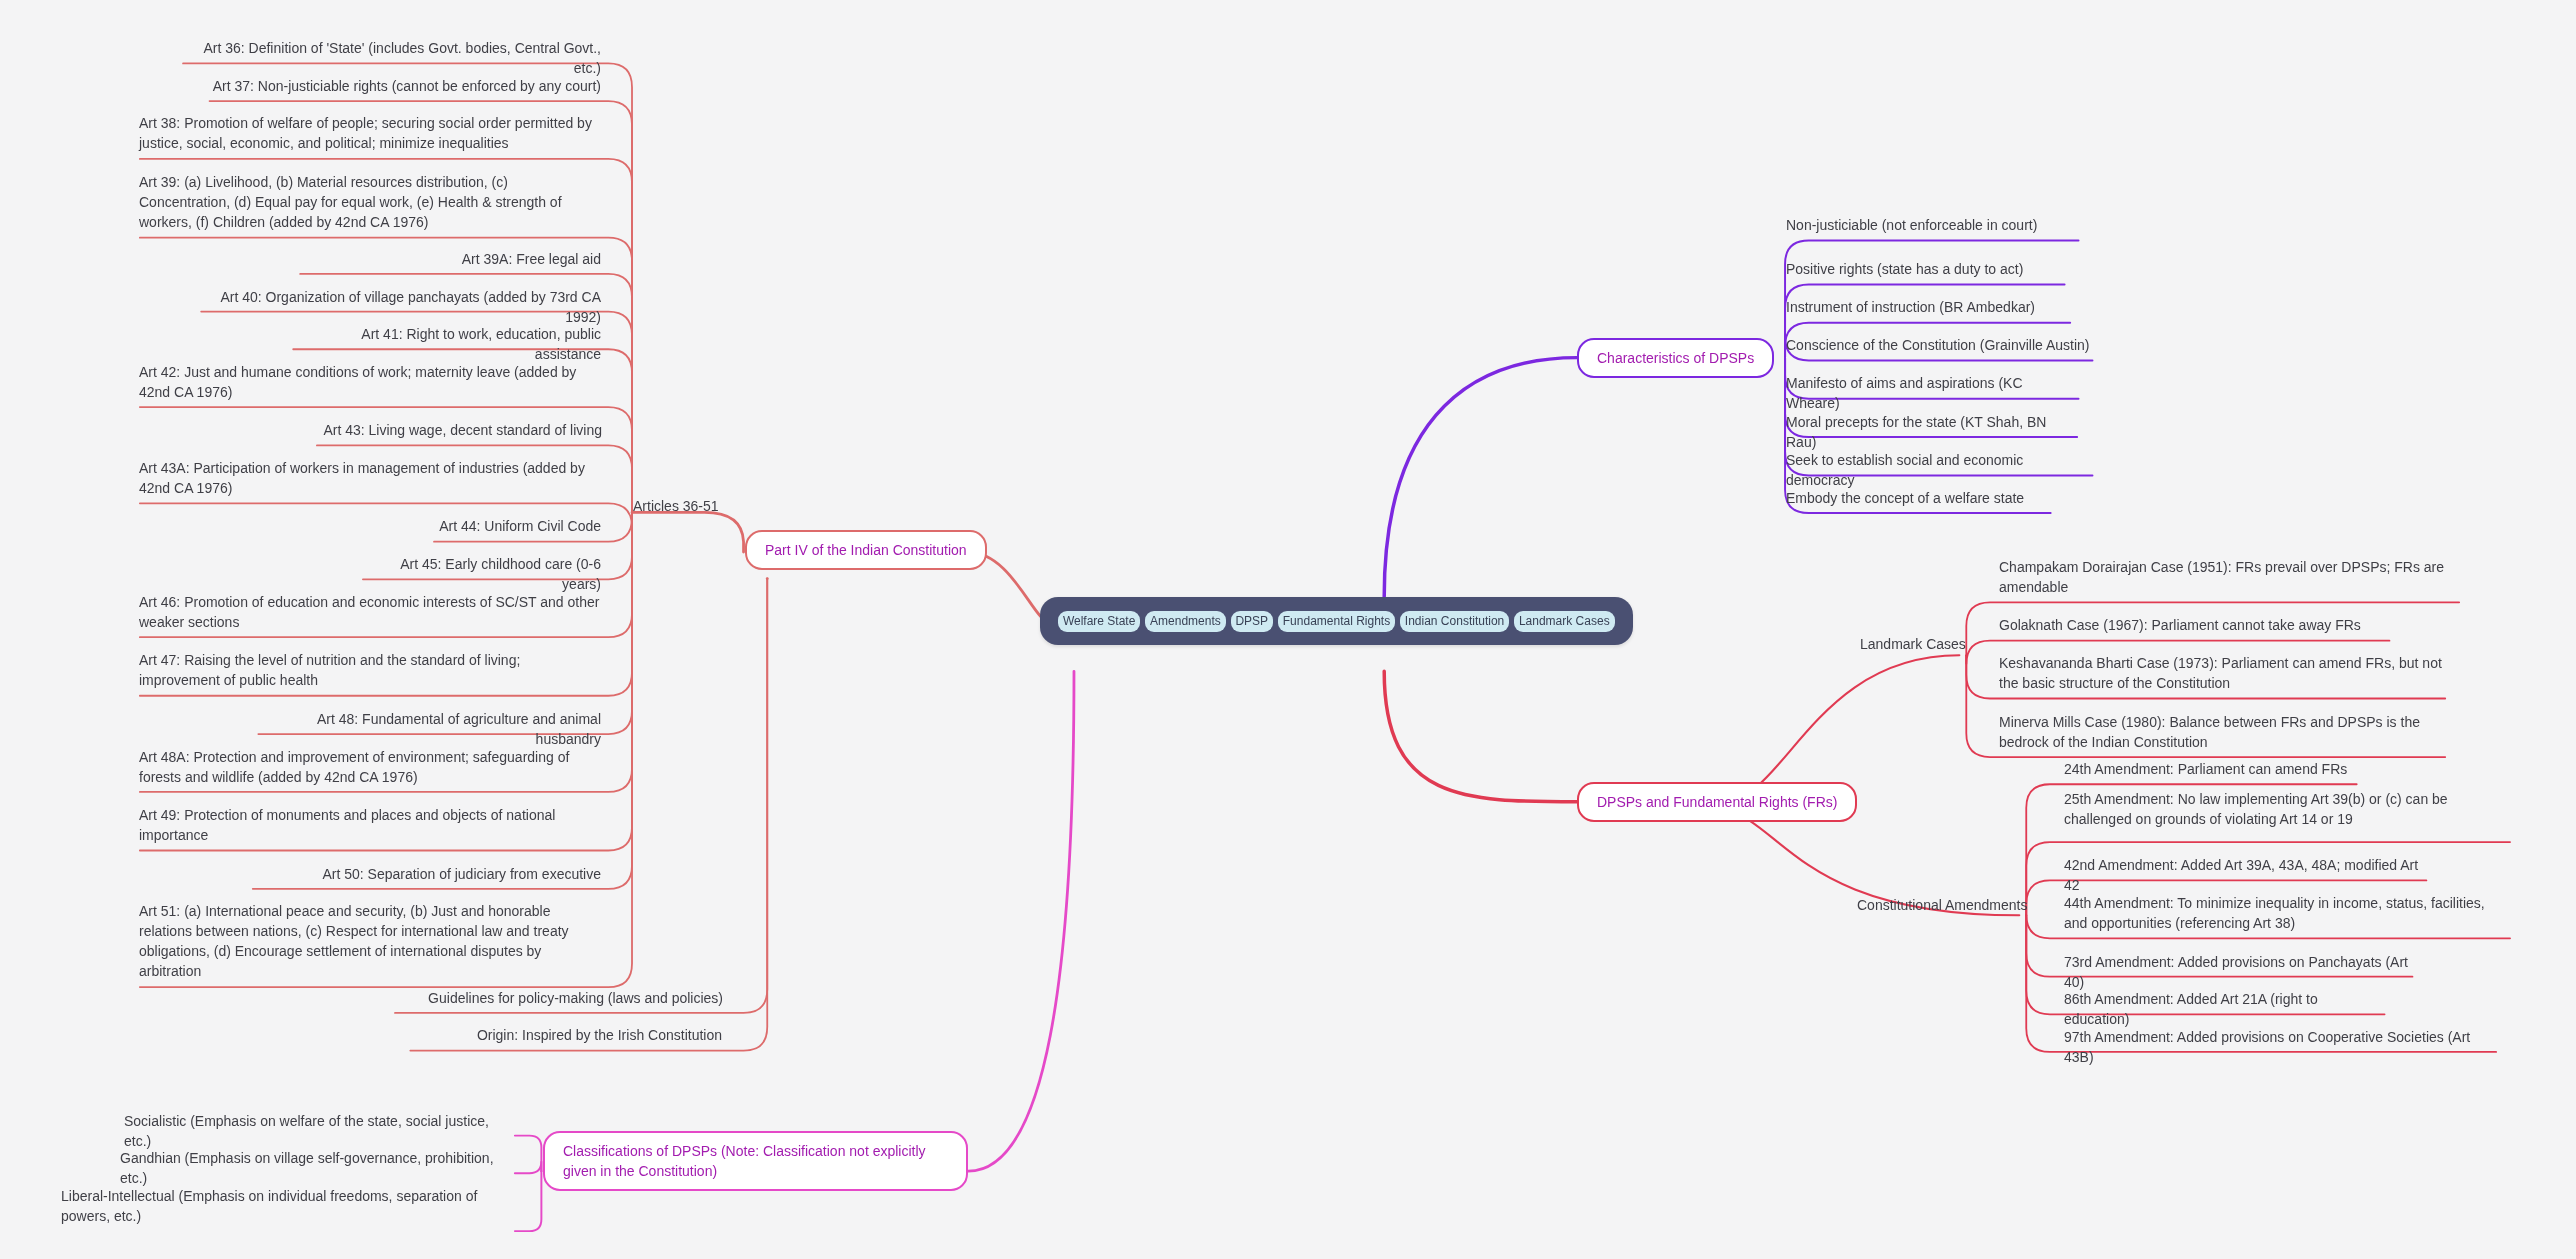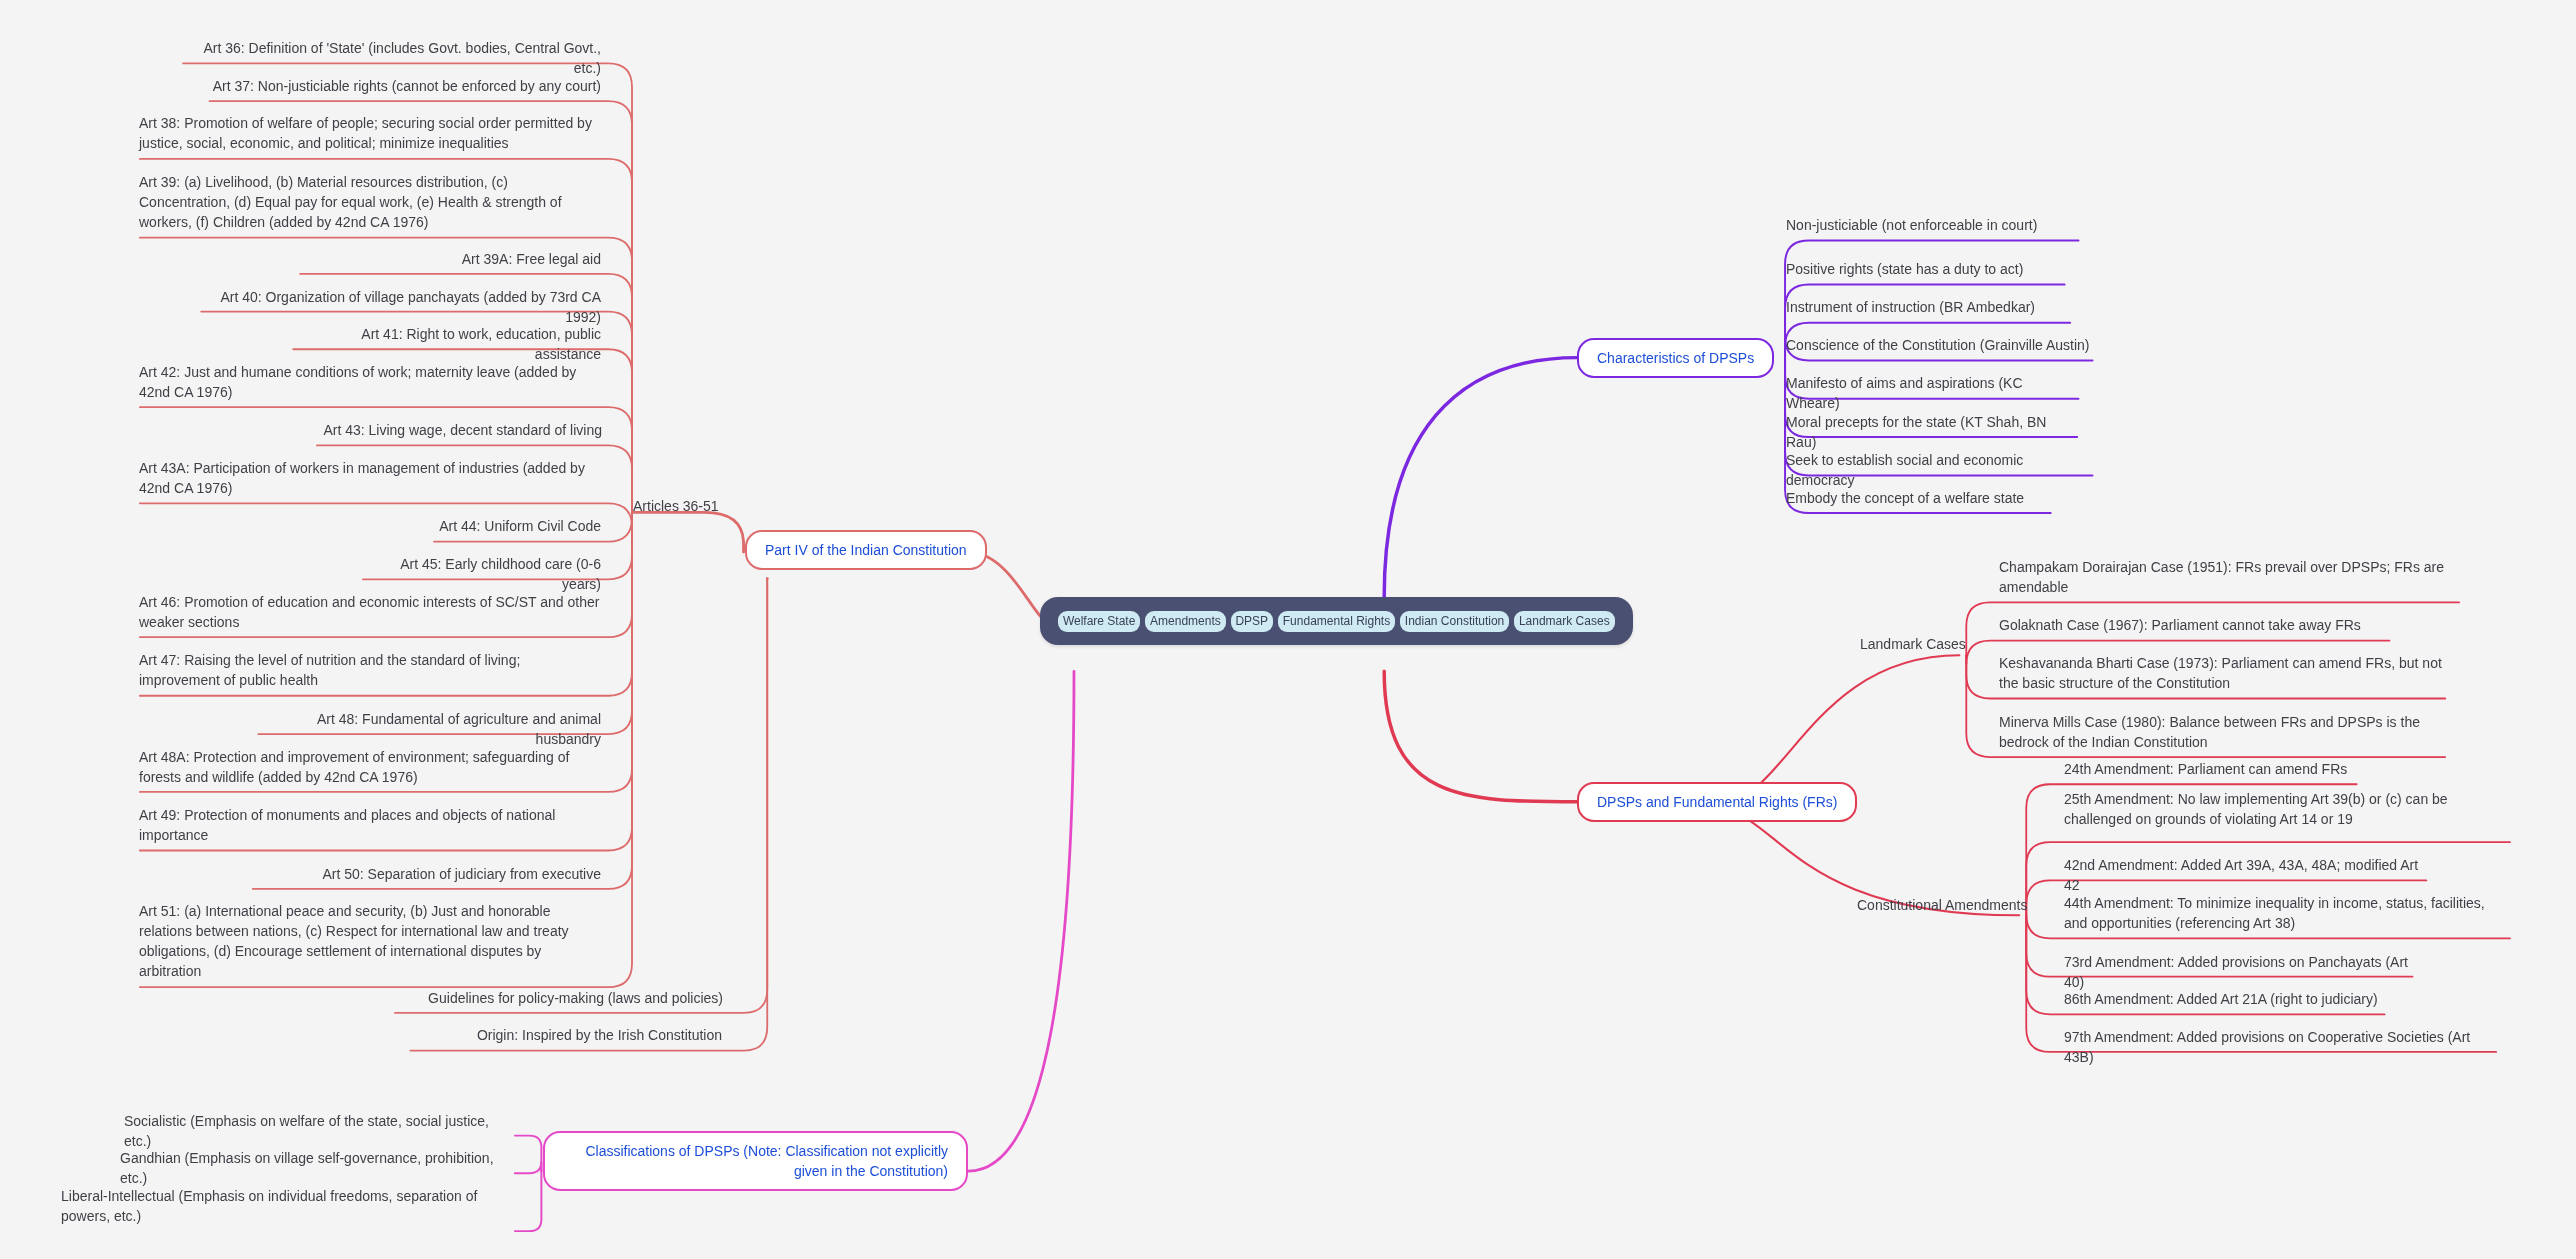--- a/index.html
+++ b/index.html
@@ -40,27 +40,26 @@
     border-radius:9px;
     white-space:nowrap;
   }
 
   
   .boxnode{
     position:absolute;
     background:#ffffff;
     border:2.8px solid #dd6b6b;
     border-radius:17px;
-    color:#1d4ed8;
+    color:#a21caf;
     font-size:14px;
     line-height:1.45;
     padding:7.7px 18px;
     box-sizing:border-box;
     white-space:nowrap;
-    text-align:right;
   }
   .boxnode.wrap{white-space:normal;}
   .boxnode.purple{border-color:#7c28e0;}
   .boxnode.magenta{border-color:#e549c8;}
 
   
   .leaf{
     position:absolute;
     color:#3f3f46;
     font-size:14px;
@@ -193,21 +192,21 @@
       <div class="leaf" style="left: 1999px; top: 713px; width: 446px;">Minerva Mills Case (1980): Balance between FRs and DPSPs is the bedrock of the Indian Constitution</div>
     </div>
 
   <div class="leaf" id="n-camend" style="left:1857px;top:896px;">Constitutional Amendments</div>
   <div id="camend-container">
       <div class="leaf" style="left: 2064px; top: 760px; width: 293px;">24th Amendment: Parliament can amend FRs</div>
       <div class="leaf" style="left: 2064px; top: 790px; width: 446px;">25th Amendment: No law implementing Art 39(b) or (c) can be challenged on grounds of violating Art 14 or 19</div>
       <div class="leaf" style="left: 2064px; top: 856px; width: 363px;">42nd Amendment: Added Art 39A, 43A, 48A; modified Art 42</div>
       <div class="leaf" style="left: 2064px; top: 894px; width: 446px;">44th Amendment: To minimize inequality in income, status, facilities, and opportunities (referencing Art 38)</div>
       <div class="leaf" style="left: 2064px; top: 953px; width: 349px;">73rd Amendment: Added provisions on Panchayats (Art 40)</div>
-      <div class="leaf" style="left: 2064px; top: 990px; width: 321px;">86th Amendment: Added Art 21A (right to judiciary)</div>
+      <div class="leaf" style="left: 2064px; top: 990px; width: 321px;">86th Amendment: Added Art 21A (right to education)</div>
       <div class="leaf" style="left: 2064px; top: 1028px; width: 432px;">97th Amendment: Added provisions on Cooperative Societies (Art 43B)</div>
     </div>
 
   <div class="boxnode magenta wrap" id="n-class" style="left:543px;top:1131px;width:425px;">Classifications of DPSPs (Note: Classification not explicitly given in the Constitution)</div>
   <div id="class-container">
       <div class="leaf" style="left: 124px; top: 1112px; width: 391px;">Socialistic (Emphasis on welfare of the state, social justice, etc.)</div>
       <div class="leaf" style="left: 120px; top: 1149px; width: 395px;">Gandhian (Emphasis on village self-governance, prohibition, etc.)</div>
       <div class="leaf" style="left: 61px; top: 1187px; width: 453px;">Liberal-Intellectual (Emphasis on individual freedoms, separation of powers, etc.)</div>
     </div>
 </div>

